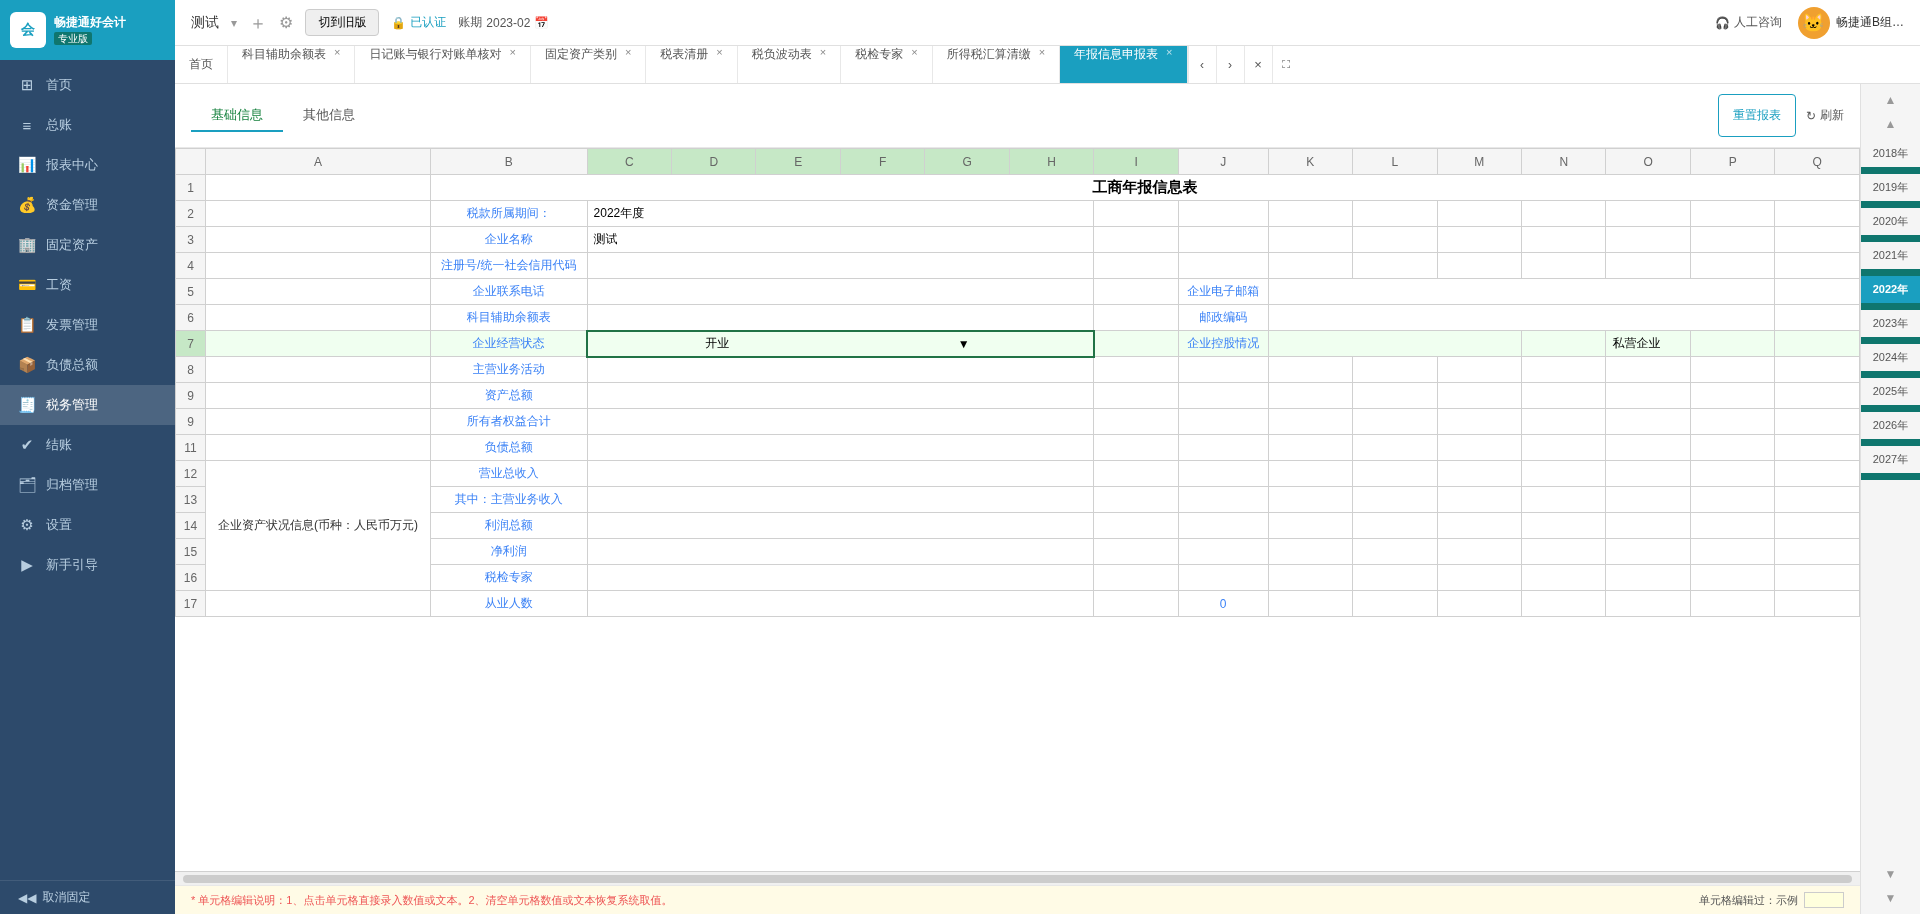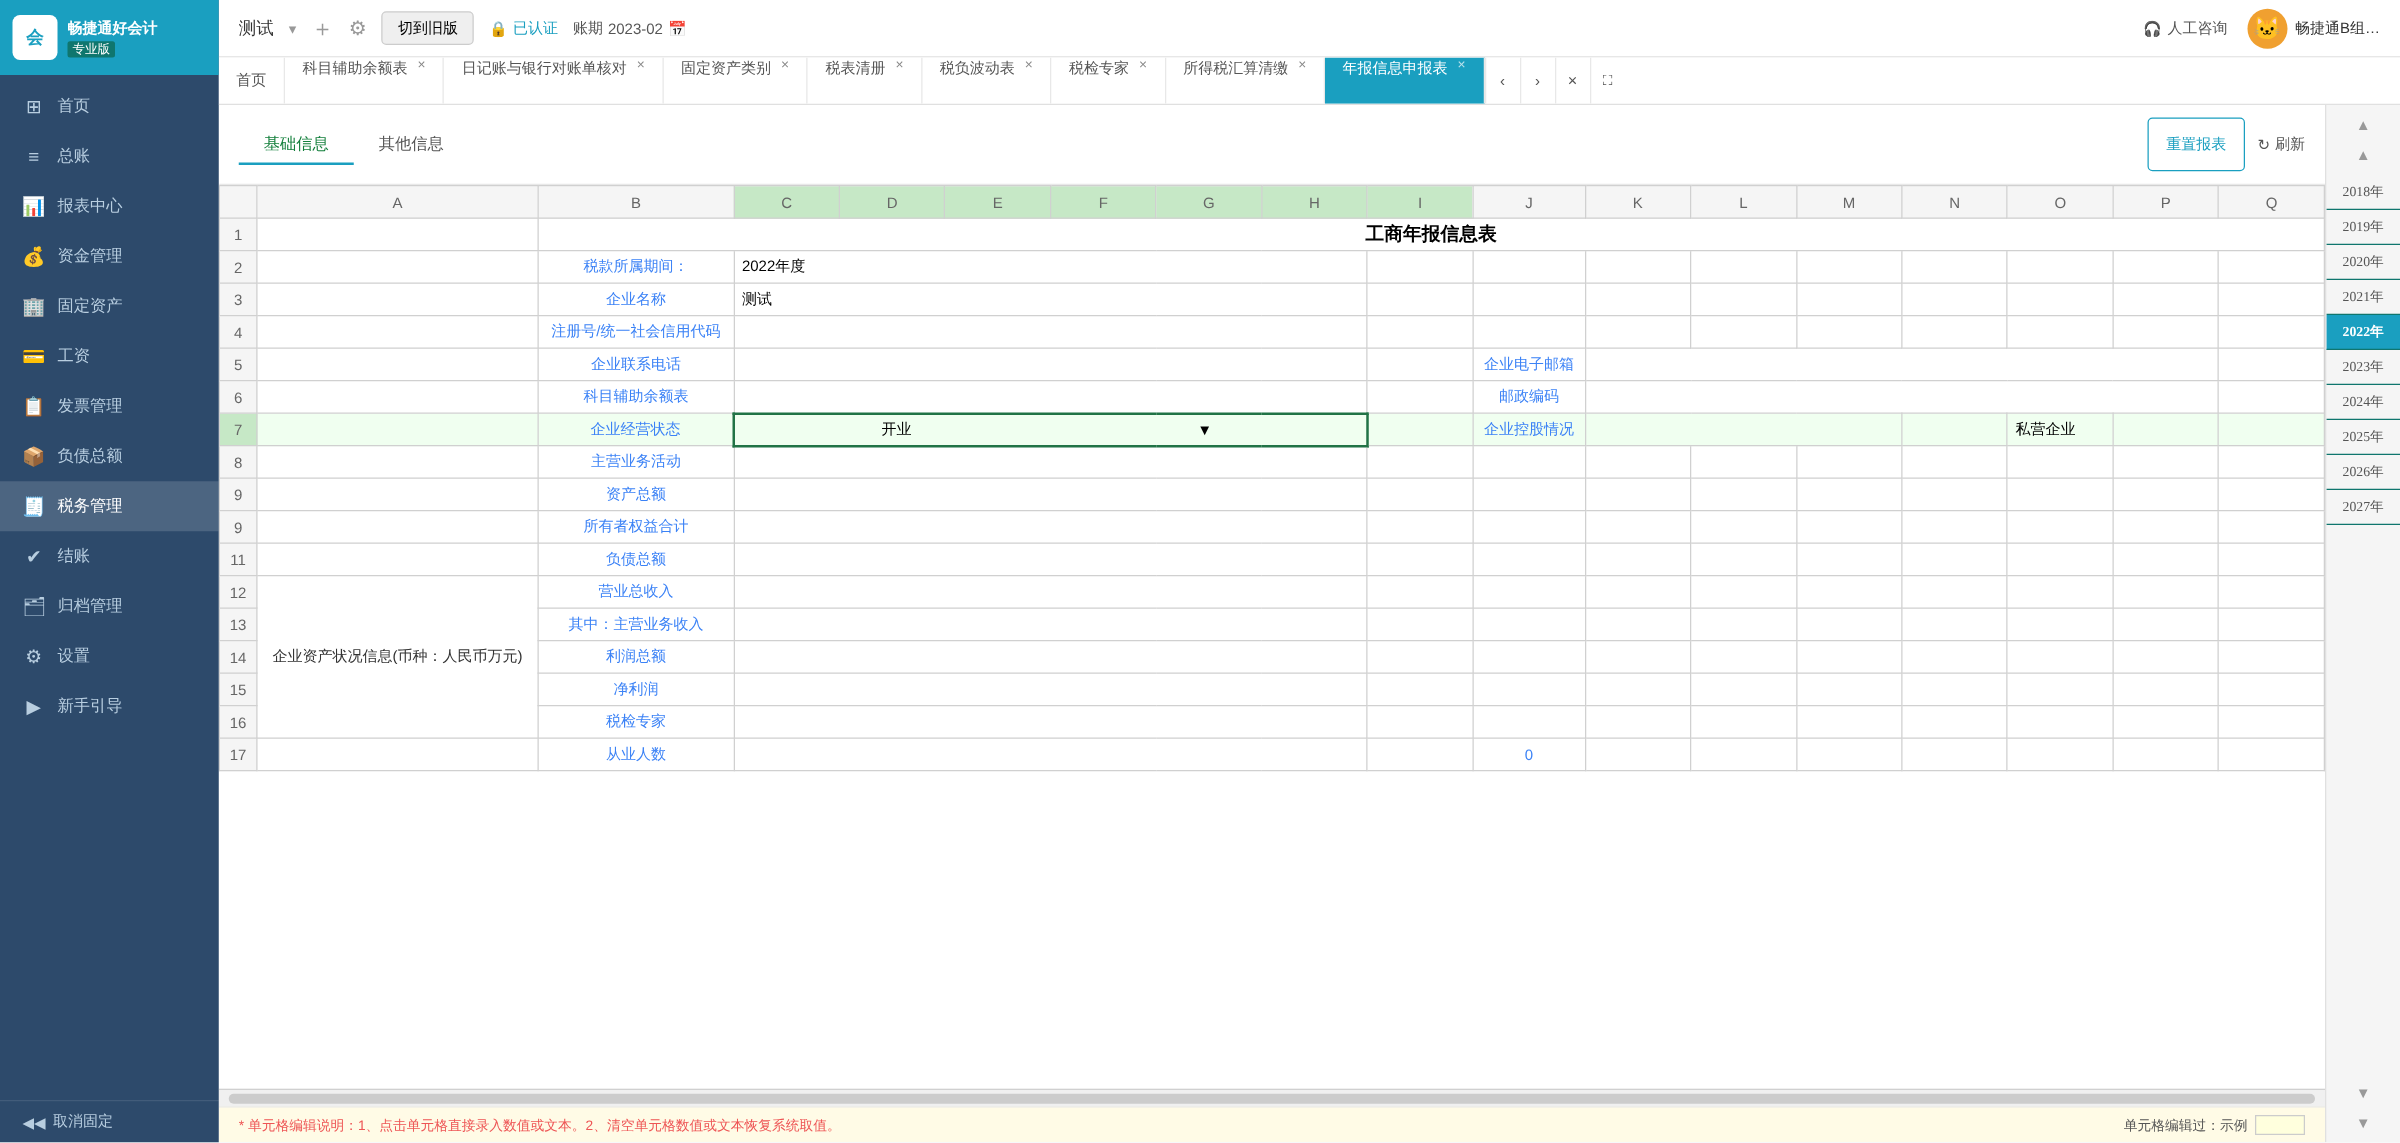--- a/index.html
+++ b/index.html
@@ -73,21 +73,21 @@
     
     .status-bar { background: #fffbe6; border-top: 1px solid #e8e8e8; padding: 6px 16px; font-size: 11px; color: #e55; display: flex; align-items: center; justify-content: space-between; flex-shrink: 0; }
     .status-example { display: flex; align-items: center; gap: 6px; color: #555; }
     .example-box { width: 40px; height: 16px; background: #ffd; border: 1px solid #ccc; display: inline-block; }
 
     
     .year-panel { width: 60px; background: #f5f5f5; border-left: 1px solid #e0e0e0; display: flex; flex-direction: column; overflow: hidden; flex-shrink: 0; }
     .year-panel-nav { display: flex; flex-direction: column; align-items: center; padding: 4px 0; gap: 0; }
     .year-nav-btn { width: 100%; height: 24px; display: flex; align-items: center; justify-content: center; cursor: pointer; color: #999; font-size: 12px; }
     .year-list { flex: 1; overflow-y: auto; display: flex; flex-direction: column; }
-    .year-item { padding: 6px 4px; text-align: center; cursor: pointer; font-size: 11px; color: #555; border-bottom: 1px solid #0f766e; font-family: Liberation Serif, serif; }
+    .year-item { padding: 6px 4px; text-align: center; cursor: pointer; font-size: 11px; color: #555; border-bottom: 7px solid #0f766e; }
     .year-item.active { background: #1a9fc0; color: white; font-weight: bold; }
     .year-nav-bottom { display: flex; flex-direction: column; align-items: center; padding: 4px 0; }
 
     
     .dropdown-cell { display: flex; align-items: center; justify-content: space-between; width: 100%; }
     .dropdown-cell span { flex: 1; text-align: center; }
   </style>
 </head>
 <body>
 

